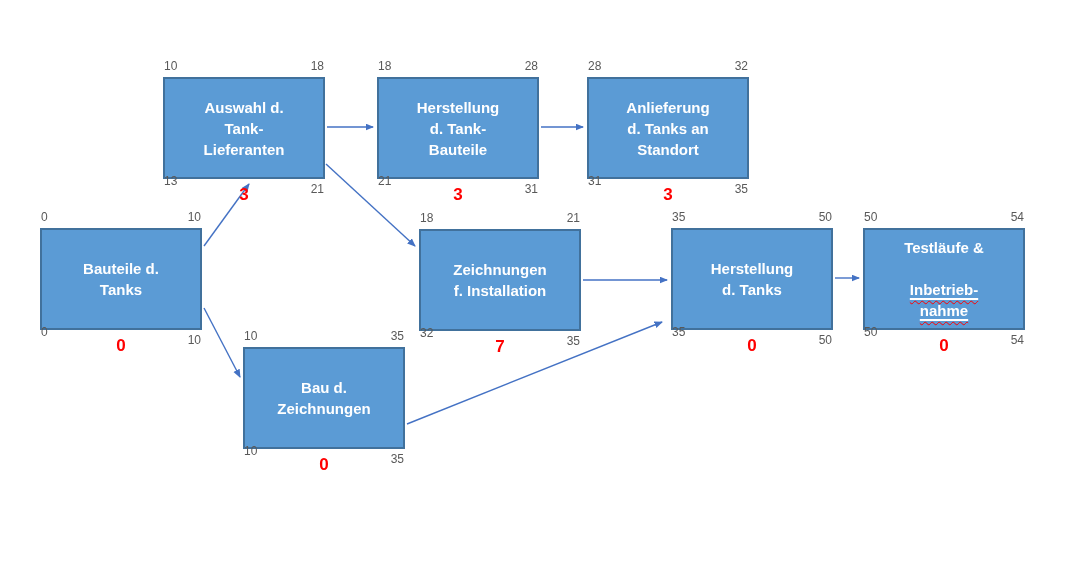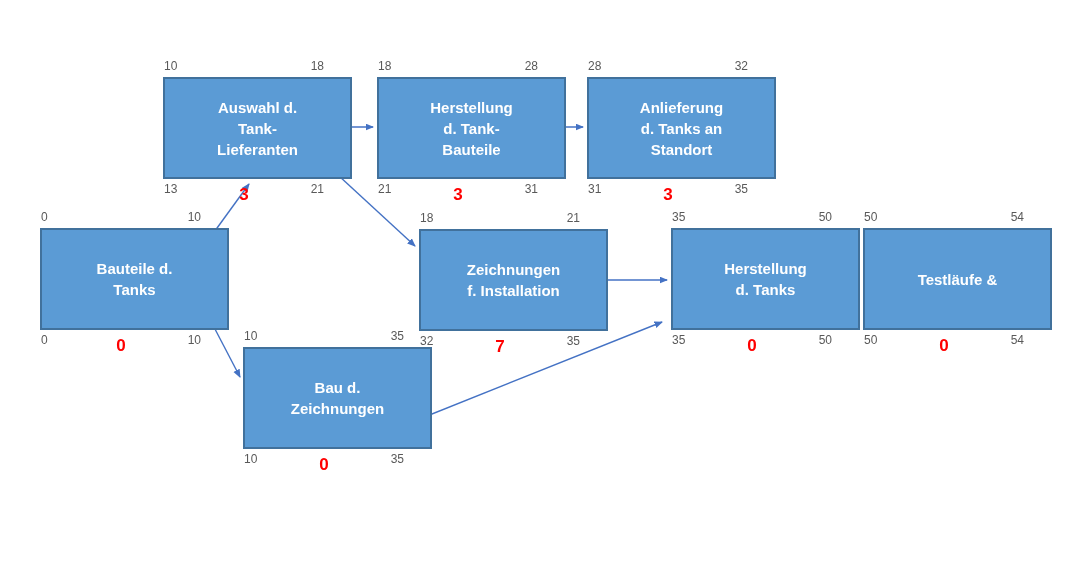--- a/index.html
+++ b/index.html
@@ -1,21 +1,21 @@
 <!DOCTYPE html>
 <html><head>
 <meta charset="utf-8">
 <style>
   html,body{margin:0;padding:0;background:#ffffff;}
   body{font-family:"Liberation Sans","DejaVu Sans",sans-serif;}
   #canvas{position:relative;width:1084px;height:572px;background:#ffffff;overflow:hidden;}
   #edges{position:absolute;left:0;top:0;width:1084px;height:572px;pointer-events:none;}
   .node{position:absolute;width:162px;height:102px;}
   .box{
-    position:absolute;left:0;top:0;width:189px;height:102px;
+    position:absolute;left:0;top:0;width:162px;height:102px;
     background:#5b9bd5;border:2px solid #41719c;box-sizing:border-box;
     display:flex;align-items:center;justify-content:center;text-align:center;
   }
   .label{
     color:#ffffff;font-weight:bold;font-size:15px;line-height:21px;
     white-space:pre-line;
   }
   .label-part{display:block;text-align:center;}
   .underlined{
     text-decoration:underline wavy #ff0000;
@@ -25,21 +25,21 @@
   .u-inner{
     text-decoration:underline solid #ffffff;
     text-decoration-thickness:1.5px;
     text-underline-offset:3px;
   }
   .num{
     position:absolute;color:#595959;font-size:12px;line-height:17px;
   }
   .tl{left:1px;top:-19px;}
   .tr{right:1px;top:-19px;text-align:right;}
-  .bl{left:1px;top:104px;}
+  .bl{left:1px;top:96px;}
   .br{right:1px;top:104px;text-align:right;}
   .slack{
     position:absolute;left:0;top:109px;width:162px;text-align:center;
     color:#ff0000;font-size:17px;font-weight:bold;line-height:18px;
   }
 </style>
 </head>
 <body>
 
 <div id="canvas">
@@ -146,20 +146,22 @@
     <span class="num br">50</span>
     <span class="slack">0</span>
   </div>
 
   <div class="node" style="left:863px;top:228px">
     <span class="num tl">50</span>
     <span class="num tr">54</span>
     <div class="box">
       <span class="label">
         <span class="label-part">Testläufe &amp;</span>
+        <span class="label-part underlined"><span class="u-inner">Inbetrieb-
+nahme</span></span>
       </span>
     </div>
     <span class="num bl">50</span>
     <span class="num br">54</span>
     <span class="slack">0</span>
   </div>
 
 </div>
 
 </body></html>

